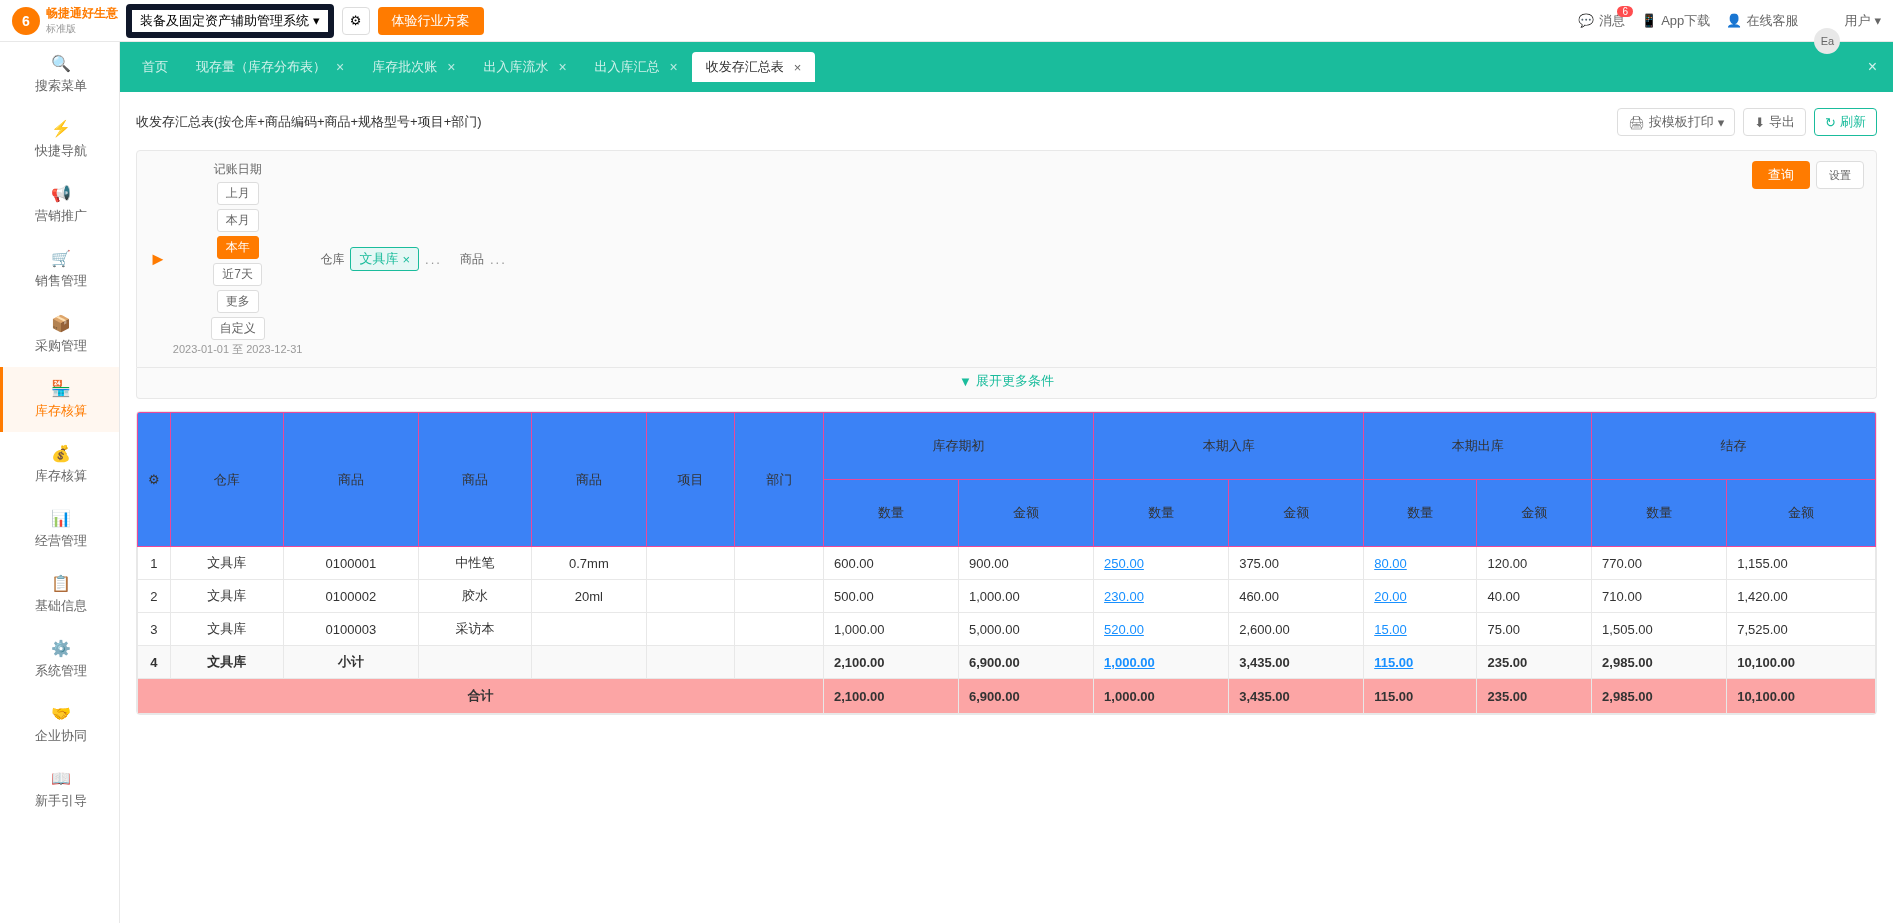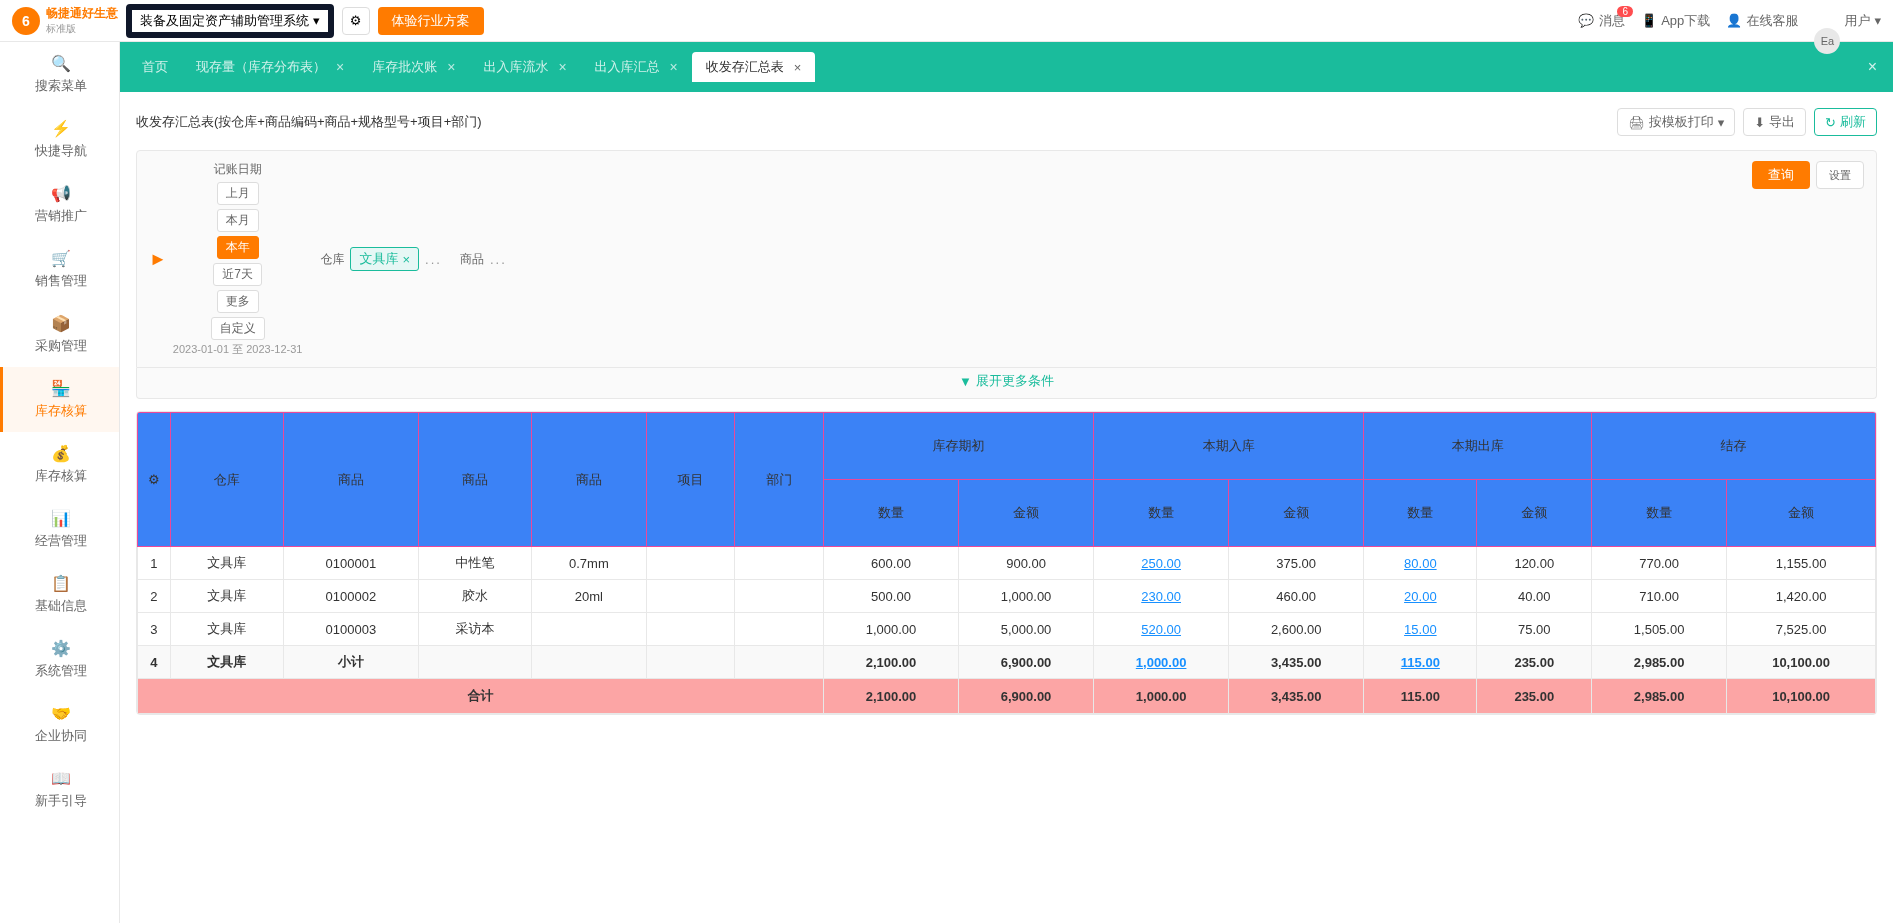--- a/index.html
+++ b/index.html
@@ -47,21 +47,21 @@
     .warehouse-tag { display: flex; align-items: center; gap: 4px; background: #e6f7f5; border: 1px solid #1abc9c; border-radius: 3px; padding: 2px 8px; color: #1abc9c; font-size: 12px; }
     .tag-close { cursor: pointer; color: #1abc9c; }
     .more-dots { color: #999; cursor: pointer; letter-spacing: 2px; }
     .query-btn { background: #ff7b00; color: white; border: none; border-radius: 4px; padding: 5px 16px; cursor: pointer; font-size: 13px; }
     .set-btn { border: 1px solid #ddd; color: #666; background: #fff; border-radius: 4px; padding: 5px 12px; cursor: pointer; font-size: 11px; }
 
     
     .data-table { width: 100%; border-collapse: collapse; font-size: 13px; }
     .data-table th { background: #3b82f6; border: 1px solid #ec4899; padding: 24px 10px; color: #333; font-weight: 500; text-align: center; white-space: nowrap; }
     .data-table td { border: 1px solid #e8e8e8; padding: 7px 10px; color: #333; text-align: center; white-space: nowrap; }
-    .data-table .num-cell { text-align: center; }
+    .data-table .num-cell { text-align: left; }
     .data-table .link-cell { color: #1890ff; text-decoration: underline; cursor: pointer; }
     .data-table .subtotal-row td { font-weight: bold; background: #f9f9f9; }
 
     
     .th-group { text-align: center; }
     .col-settings { width: 32px; text-align: center; }
 
     .close-btn { color: rgba(255,255,255,0.7); cursor: pointer; margin-left: 4px; font-size: 14px; }
   </style>
 </head>

